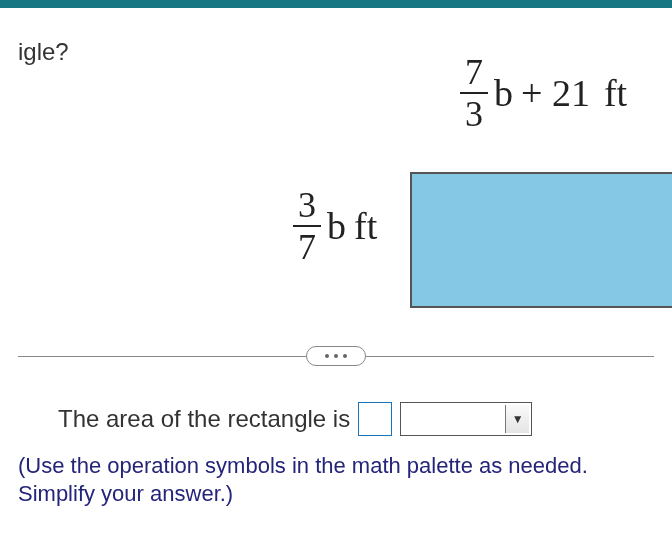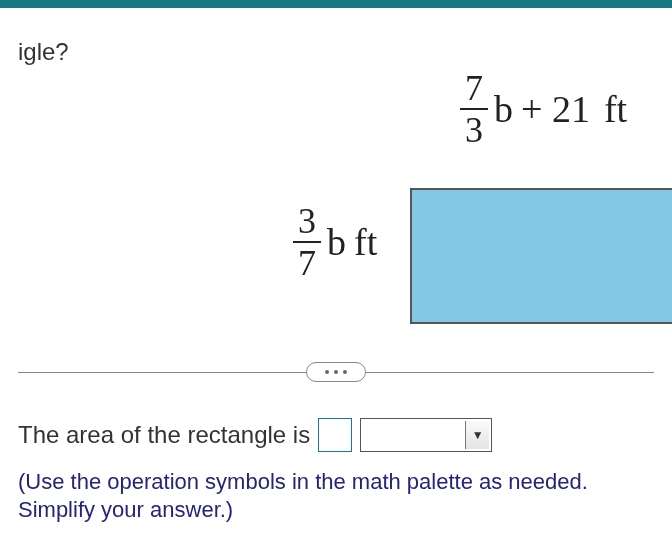--- a/index.html
+++ b/index.html
@@ -5,21 +5,21 @@
     * { box-sizing: border-box; margin: 0; padding: 0; }
     body {
       width: 672px;
       height: 557px;
       font-family: Arial, sans-serif;
       background: #fff;
       position: relative;
       overflow: hidden;
     }
     .top-bar { height: 8px; background: #177884; }
-    .content { padding: 40px 18px 0 18px; position: relative; }
+    .content { padding: 24px 18px 0 18px; position: relative; }
     .question-fragment {
       font-size: 24px;
       color: #333;
       position: absolute;
       top: 30px;
       left: 18px;
     }
     .diagram-area { position: relative; height: 310px; }
     
     .width-label {
@@ -96,20 +96,21 @@
     }
     .divider-handle .dot { width: 4px; height: 4px; border-radius: 50%; background: #666; }
     
     .answer-block { padding: 20px 18px 0 18px; }
     .answer-line {
       display: flex;
       align-items: center;
       gap: 8px;
       font-size: 24px;
       color: #333;
+      margin-left: 40px;
     }
     .answer-input {
       width: 34px;
       height: 34px;
       border: 1px solid #1a73b7;
       background: #fff;
     }
     .answer-select {
       width: 132px;
       height: 34px;

